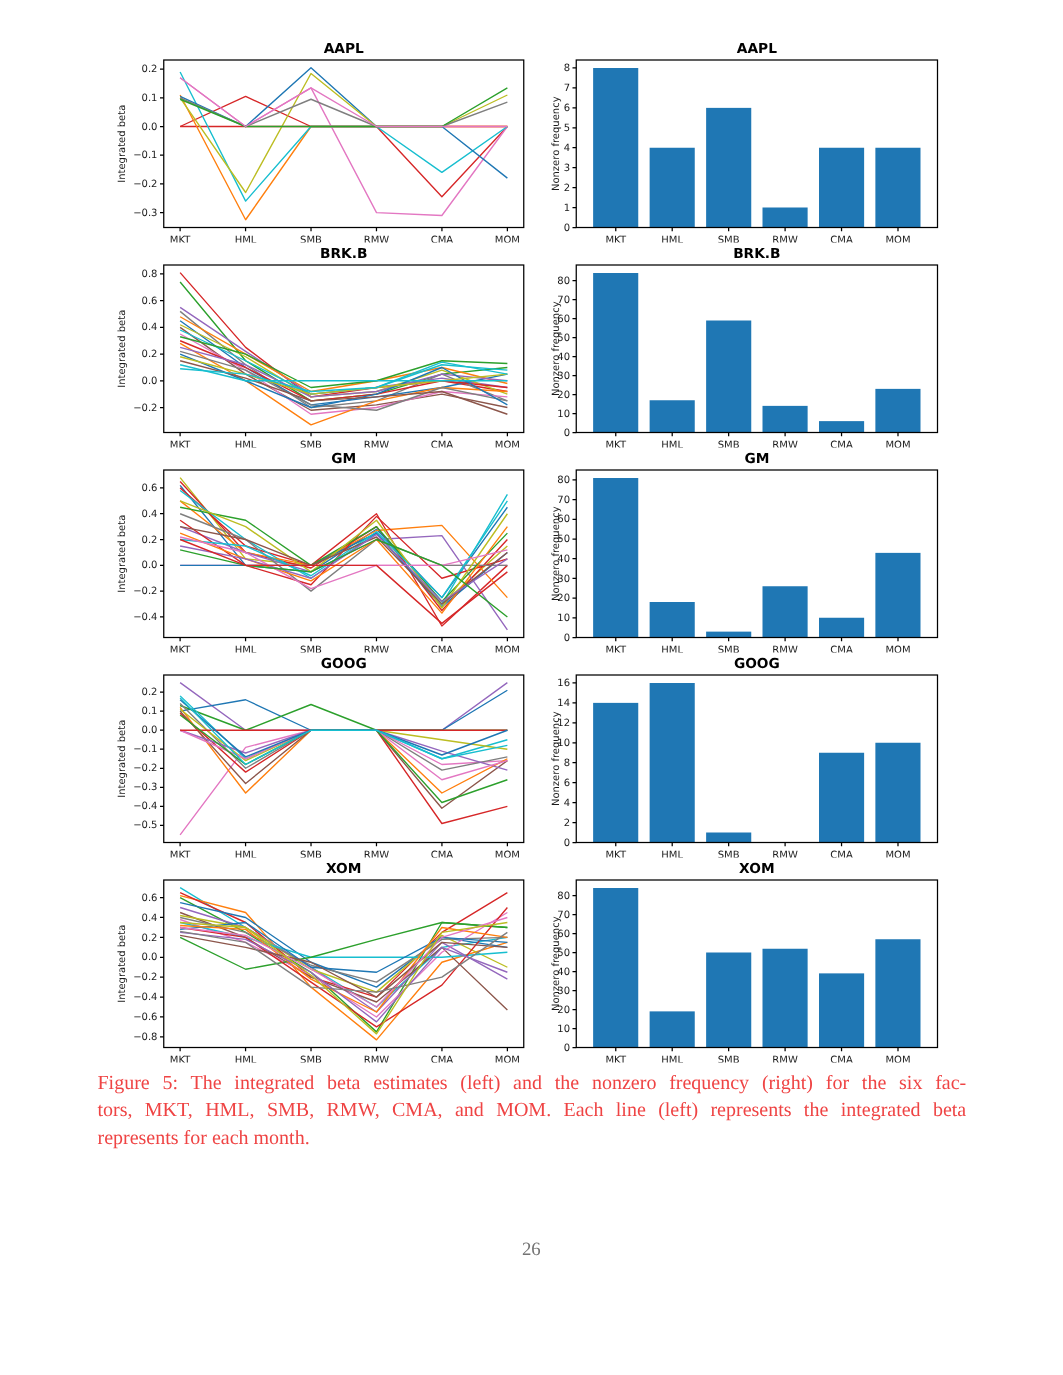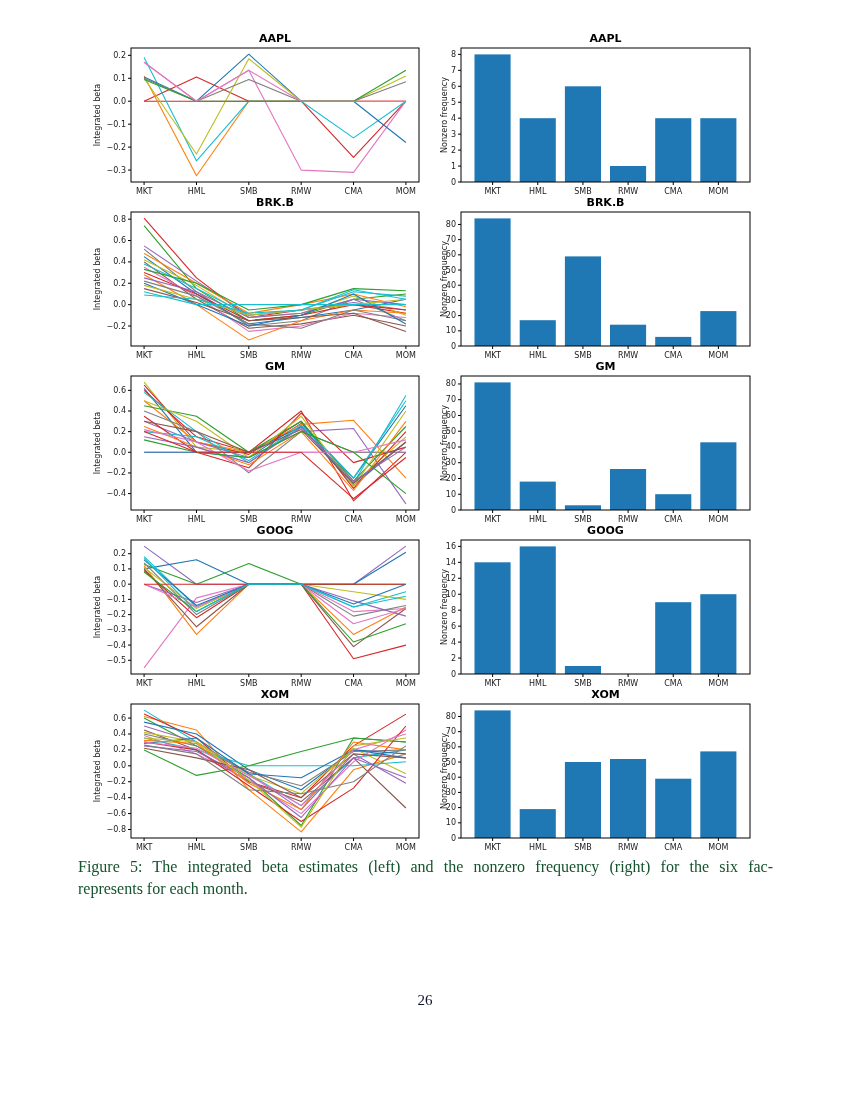--- a/index.html
+++ b/index.html
@@ -7,25 +7,25 @@
         font-family:"DejaVu Sans",sans-serif;}
   #charts{position:absolute;top:30px;left:90px;display:grid;
           grid-template-columns:340px 330px;grid-auto-rows:164px;}
   .chart-cell{position:relative;}
   svg text{font-family:"DejaVu Sans",sans-serif;fill:#1a1a1a;}
   text.tick{font-size:8px;}
   text.title{font-size:11px;font-weight:bold;fill:#000000;}
   text.ylabel{font-size:8px;}
   .caption{position:absolute;left:78px;top:856px;width:695px;
            font-family:"Liberation Serif","DejaVu Serif",serif;
-           font-size:16px;line-height:22px;color:#14532d;}
+           font-size:16px;line-height:22px;color:#ef4444;}
   .cap-line.just{text-align:justify;text-align-last:justify;}
   .page-number{position:absolute;top:992px;left:0;width:100%;text-align:center;
                font-family:"Liberation Serif","DejaVu Serif",serif;
-               font-size:15px;color:#0f172a;}
+               font-size:15px;color:#737373;}
 </style>
 </head>
 <body>
 
 <div class="page">
   <div id="charts">
       <div class="chart-cell"><svg width="340" height="164">
           <polyline points="54.1,71.2 106.5,71.2 158.8,71.2 211.2,71.2 263.5,71.2 315.9,71.2" fill="none" stroke="#d62728" stroke-width="1.1" stroke-linejoin="round"></polyline>
           <polyline points="54.1,71.2 106.5,47.1 158.8,71.2 211.2,71.2 263.5,127.4 315.9,71.2" fill="none" stroke="#d62728" stroke-width="1.1" stroke-linejoin="round"></polyline>
           <polyline points="54.1,32.2 106.5,71.2 158.8,40.3 211.2,140.1 263.5,142.4 315.9,71.2" fill="none" stroke="#e377c2" stroke-width="1.1" stroke-linejoin="round"></polyline>
@@ -465,17 +465,18 @@
           <text x="243.234375" y="164" text-anchor="middle" class="tick">CMA</text>
           <line x1="288.390625" x2="288.390625" y1="152" y2="155" stroke="#000" stroke-width="1"></line>
           <text x="288.390625" y="164" text-anchor="middle" class="tick">MOM</text>
           <text x="175.5" y="12" text-anchor="middle" class="title">XOM</text>
           <text x="17" y="85" text-anchor="middle" class="ylabel" transform="rotate(-90 17 85)">Nonzero frequency</text>
         </svg></div>
     </div>
 
   <div class="caption">
     <div class="cap-line just">Figure 5: The integrated beta estimates (left) and the nonzero frequency (right) for the six fac-</div>
+    <div class="cap-line just">tors, MKT, HML, SMB, RMW, CMA, and MOM. Each line (left) represents the integrated beta</div>
     <div class="cap-line">represents for each month.</div>
   </div>
 
   <div class="page-number">26</div>
 </div>
 
 </body></html>

